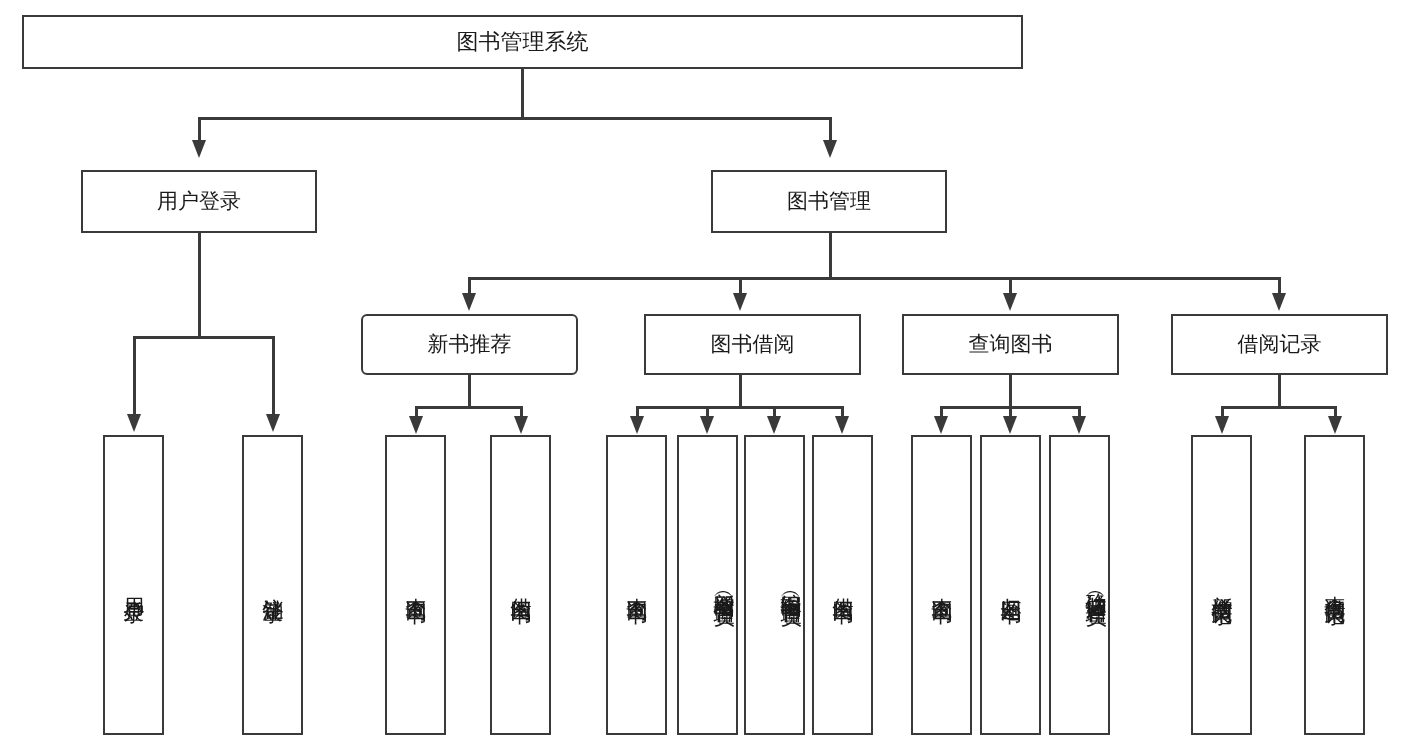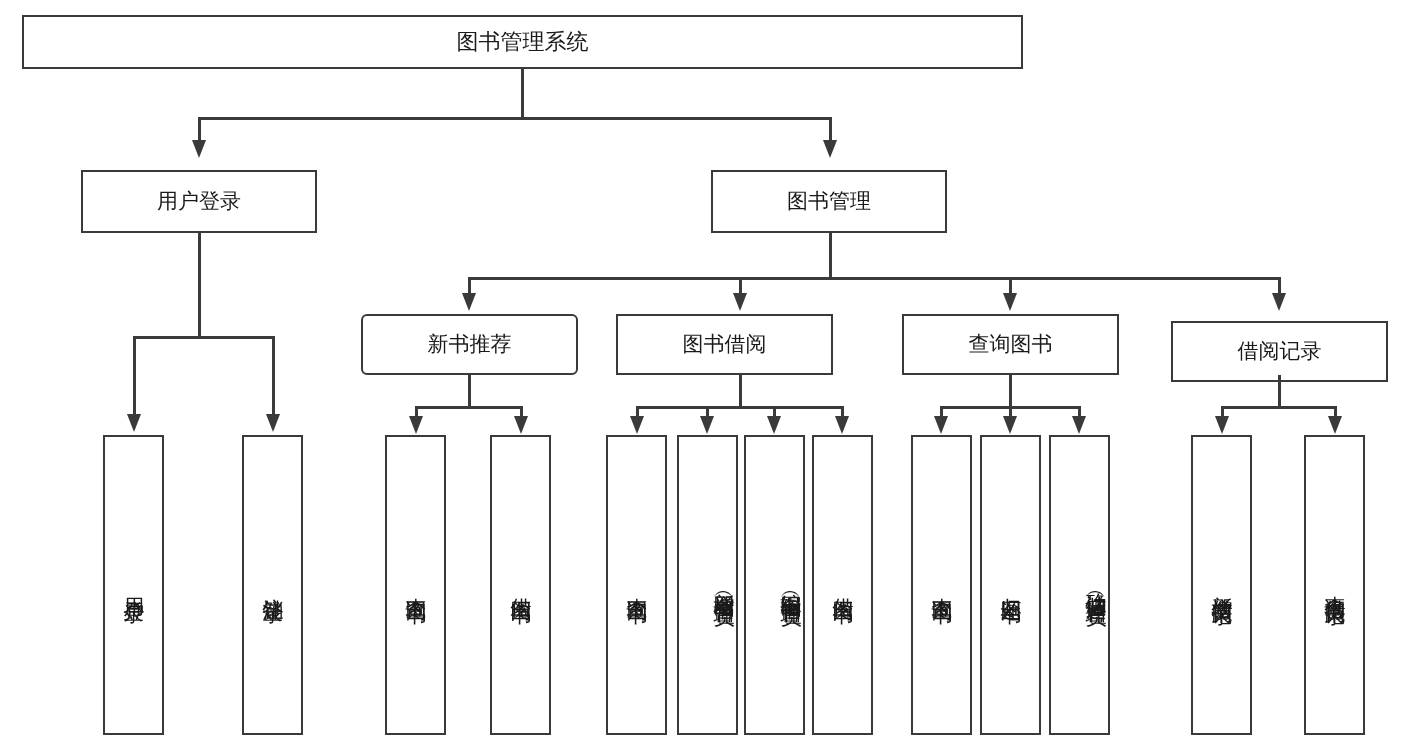--- a/index.html
+++ b/index.html
@@ -116,27 +116,27 @@
   <div class="seg v" style="left:739px; top:277px; width:2.5px; height:18px;"></div>
   <div class="arrow" style="left:733px; top:293px;"></div>
   <div class="seg v" style="left:1009px; top:277px; width:2.5px; height:18px;"></div>
   <div class="arrow" style="left:1003px; top:293px;"></div>
   <div class="seg v" style="left:1278px; top:277px; width:2.5px; height:18px;"></div>
   <div class="arrow" style="left:1272px; top:293px;"></div>
 
   <div class="node horiz" style="left:361px; top:314px; width:217px; height:61px;border-radius:6px;">
     <span class="lbl">新书推荐</span>
   </div>
-  <div class="node horiz" style="left:616px; top:314px; width:217px; height:61px;">
+  <div class="node horiz" style="left:644px; top:314px; width:217px; height:61px;">
     <span class="lbl">图书借阅</span>
   </div>
   <div class="node horiz" style="left:902px; top:314px; width:217px; height:61px;">
     <span class="lbl">查询图书</span>
   </div>
-  <div class="node horiz" style="left:1171px; top:314px; width:217px; height:61px;margin-top:7px;">
+  <div class="node horiz" style="left:1171px; top:314px; width:217px; height:61px;">
     <span class="lbl">借阅记录</span>
   </div>
 
   <div class="seg v" style="left:468px; top:375px; width:2.5px; height:33px;"></div>
   <div class="seg h" style="left:415px; top:406px; width:107px; height:2.5px;"></div>
   <div class="seg v" style="left:415px; top:406px; width:2.5px; height:12px;"></div>
   <div class="arrow" style="left:409px; top:416px;"></div>
   <div class="seg v" style="left:520px; top:406px; width:2.5px; height:12px;"></div>
   <div class="arrow" style="left:514px; top:416px;"></div>
 

